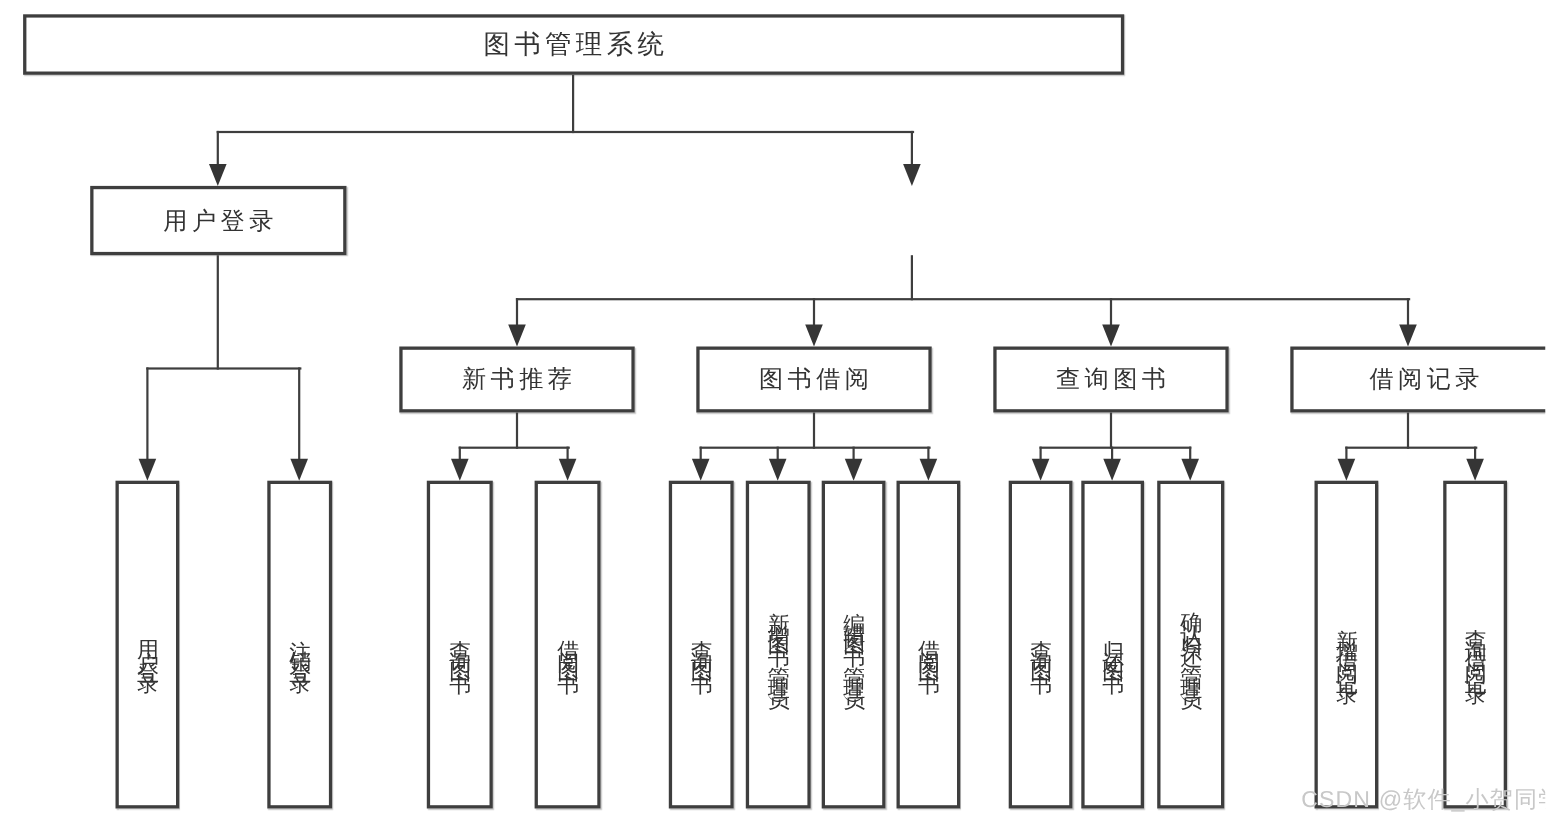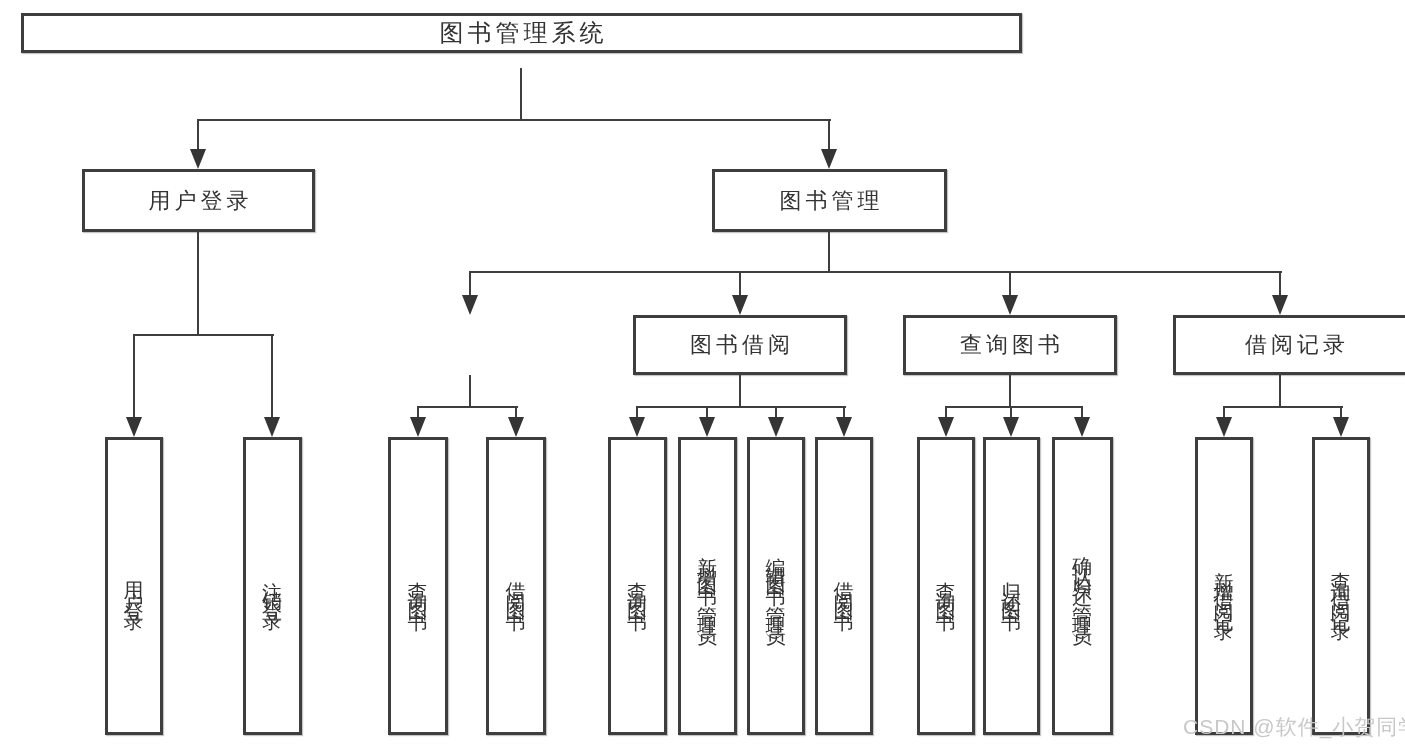--- a/index.html
+++ b/index.html
@@ -31,56 +31,56 @@
   .watermark {
     position:absolute; left:1183px; top:713px; z-index:5;
     font-size:21px; color:#c8c8c8; letter-spacing:1px; white-space:nowrap;
   }
 </style>
 </head>
 <body>
 
 <div class="canvas">
 
-  <div class="box" style="left:21px; top:13px; width:1001px; height:40px;">
+  <div class="box" style="left:21px; top:13px; width:1001px; height:55px;">
     <span class="lbl root-lbl">图书管理系统</span>
   </div>
 
   <div class="vline" style="left:520px; top:68px; height:53px;"></div>
   <div class="hline" style="left:197px; top:119px; width:634px;"></div>
   <div class="vline" style="left:197px; top:119px; height:31px;"></div>
   <div class="arrow" style="left:190px; top:149px;"></div>
   <div class="vline" style="left:828px; top:119px; height:31px;"></div>
   <div class="arrow" style="left:821px; top:149px;"></div>
 
   <div class="box" style="left:82px; top:169px; width:233px; height:63px;">
     <span class="lbl">用户登录</span>
-  </div>
-  <div class="box" style="left:712px; top:169px; width:235px; height:63px;">
-    <span class="lbl">图书管理</span>
   </div>
 
   <div class="vline" style="left:197px; top:232px; height:104px;"></div>
   <div class="hline" style="left:133px; top:334px; width:141px;"></div>
   <div class="vline" style="left:133px; top:334px; height:84px;"></div>
   <div class="arrow" style="left:126px; top:417px;"></div>
   <div class="vline" style="left:271px; top:334px; height:84px;"></div>
   <div class="arrow" style="left:264px; top:417px;"></div>
 
   <div class="vline" style="left:828px; top:232px; height:41px;"></div>
   <div class="hline" style="left:469px; top:271px; width:813px;"></div>
   <div class="vline" style="left:469px; top:271px; height:26px;"></div>
   <div class="arrow" style="left:462px; top:295px;"></div>
   <div class="vline" style="left:739px; top:271px; height:26px;"></div>
   <div class="arrow" style="left:732px; top:295px;"></div>
   <div class="vline" style="left:1009px; top:271px; height:26px;"></div>
   <div class="arrow" style="left:1002px; top:295px;"></div>
   <div class="vline" style="left:1279px; top:271px; height:26px;"></div>
   <div class="arrow" style="left:1272px; top:295px;"></div>
 
+  <div class="box" style="left:363px; top:315px; width:214px; height:60px;">
+    <span class="lbl">新书推荐</span>
+  </div>
   <div class="box" style="left:633px; top:315px; width:214px; height:60px;justify-content:center;">
     <span class="lbl">图书借阅</span>
   </div>
   <div class="box" style="left:903px; top:315px; width:214px; height:60px;">
     <span class="lbl">查询图书</span>
   </div>
   <div class="box" style="left:1173px; top:315px; width:244px; height:60px;">
     <span class="lbl">借阅记录</span>
   </div>
 

